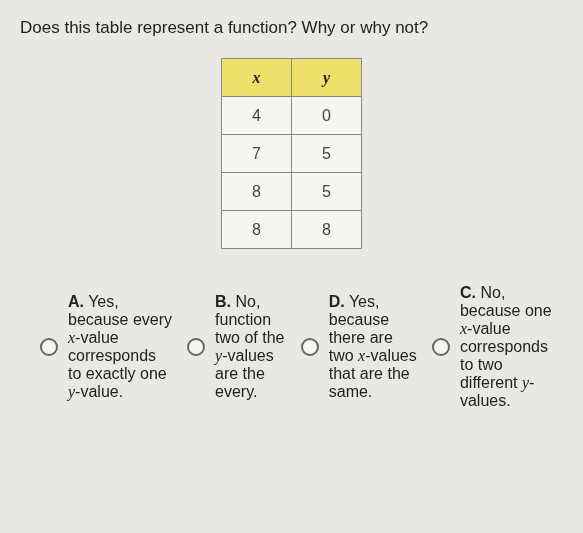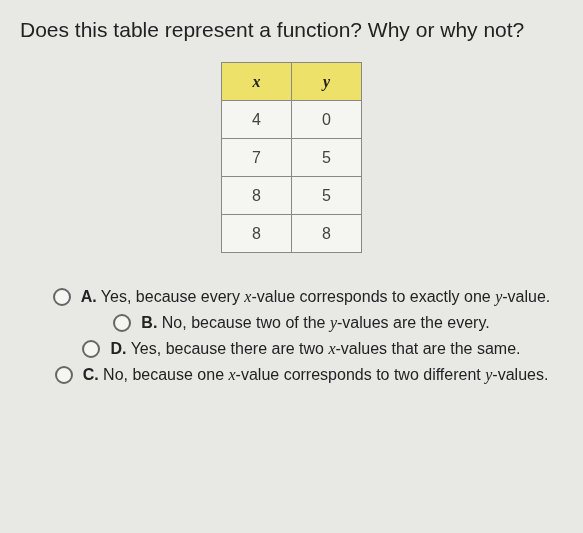--- a/index.html
+++ b/index.html
@@ -9,21 +9,21 @@
     }
     body {
       font-family: Arial, Helvetica, sans-serif;
       background: #e8e8e4;
       width: 583px;
       height: 533px;
       padding: 18px 20px;
       color: #222;
     }
     .question {
-      font-size: 21px;
+      font-size: 17px;
       margin-bottom: 20px;
       color: #222;
     }
     .table-wrapper {
       display: flex;
       justify-content: center;
       margin-bottom: 35px;
     }
     table {
       border-collapse: collapse;
@@ -42,24 +42,23 @@
       font-weight: bold;
       font-family: 'Times New Roman', serif;
     }
     td {
       background: #f5f5f2;
       font-family: Arial, sans-serif;
       color: #444;
     }
     .options {
       display: flex;
-      flex-direction: column;
-      gap: 8px;
+      flex-direction: row;
+      gap: 15px;
       padding-left: 20px;
-      align-items: center;
     }
     .option {
       display: flex;
       align-items: center;
       gap: 10px;
     }
     .radio {
       width: 18px;
       height: 18px;
       border: 2px solid #666;
@@ -114,21 +113,21 @@
 <div class="options">
   <div class="option">
     <div class="radio"></div>
     <div class="option-text">
       <b>A.</b> <span>Yes, because every </span><span class="ital">x</span><span>-value corresponds to exactly one </span><span class="ital">y</span><span>-value.</span>
     </div>
   </div>
   <div class="option">
     <div class="radio"></div>
     <div class="option-text">
-      <b>B.</b> <span>No, because two of the </span><span class="ital">y</span><span>-values are the every.</span>
+      <b>B.</b> <span>No, function two of the </span><span class="ital">y</span><span>-values are the every.</span>
     </div>
   </div>
   <div class="option">
     <div class="radio"></div>
     <div class="option-text">
       <b>D.</b> <span>Yes, because there are two </span><span class="ital">x</span><span>-values that are the same.</span>
     </div>
   </div>
   <div class="option">
     <div class="radio"></div>

